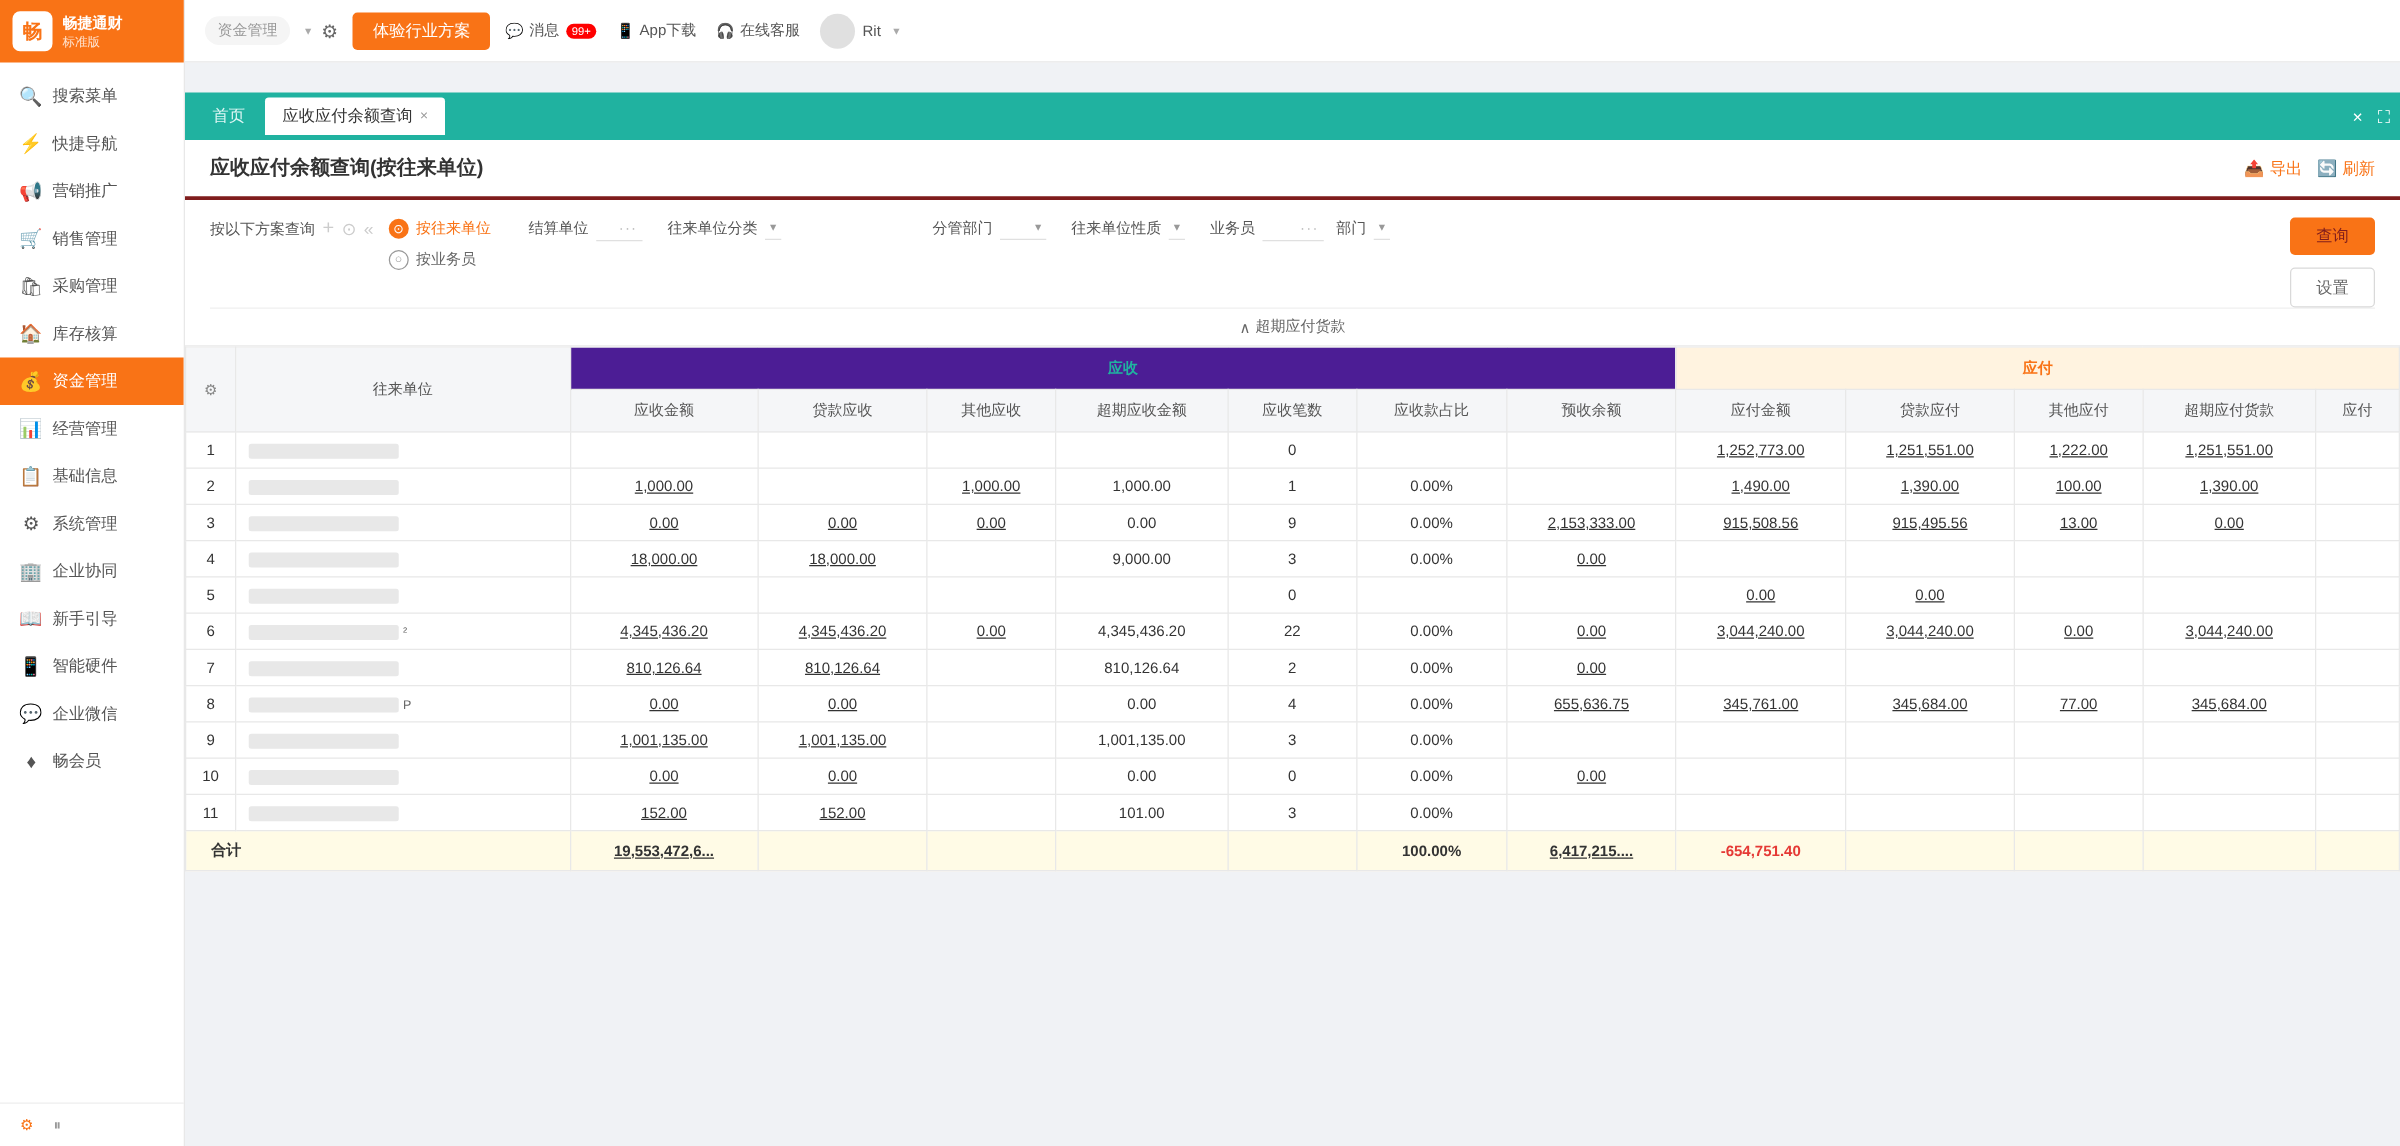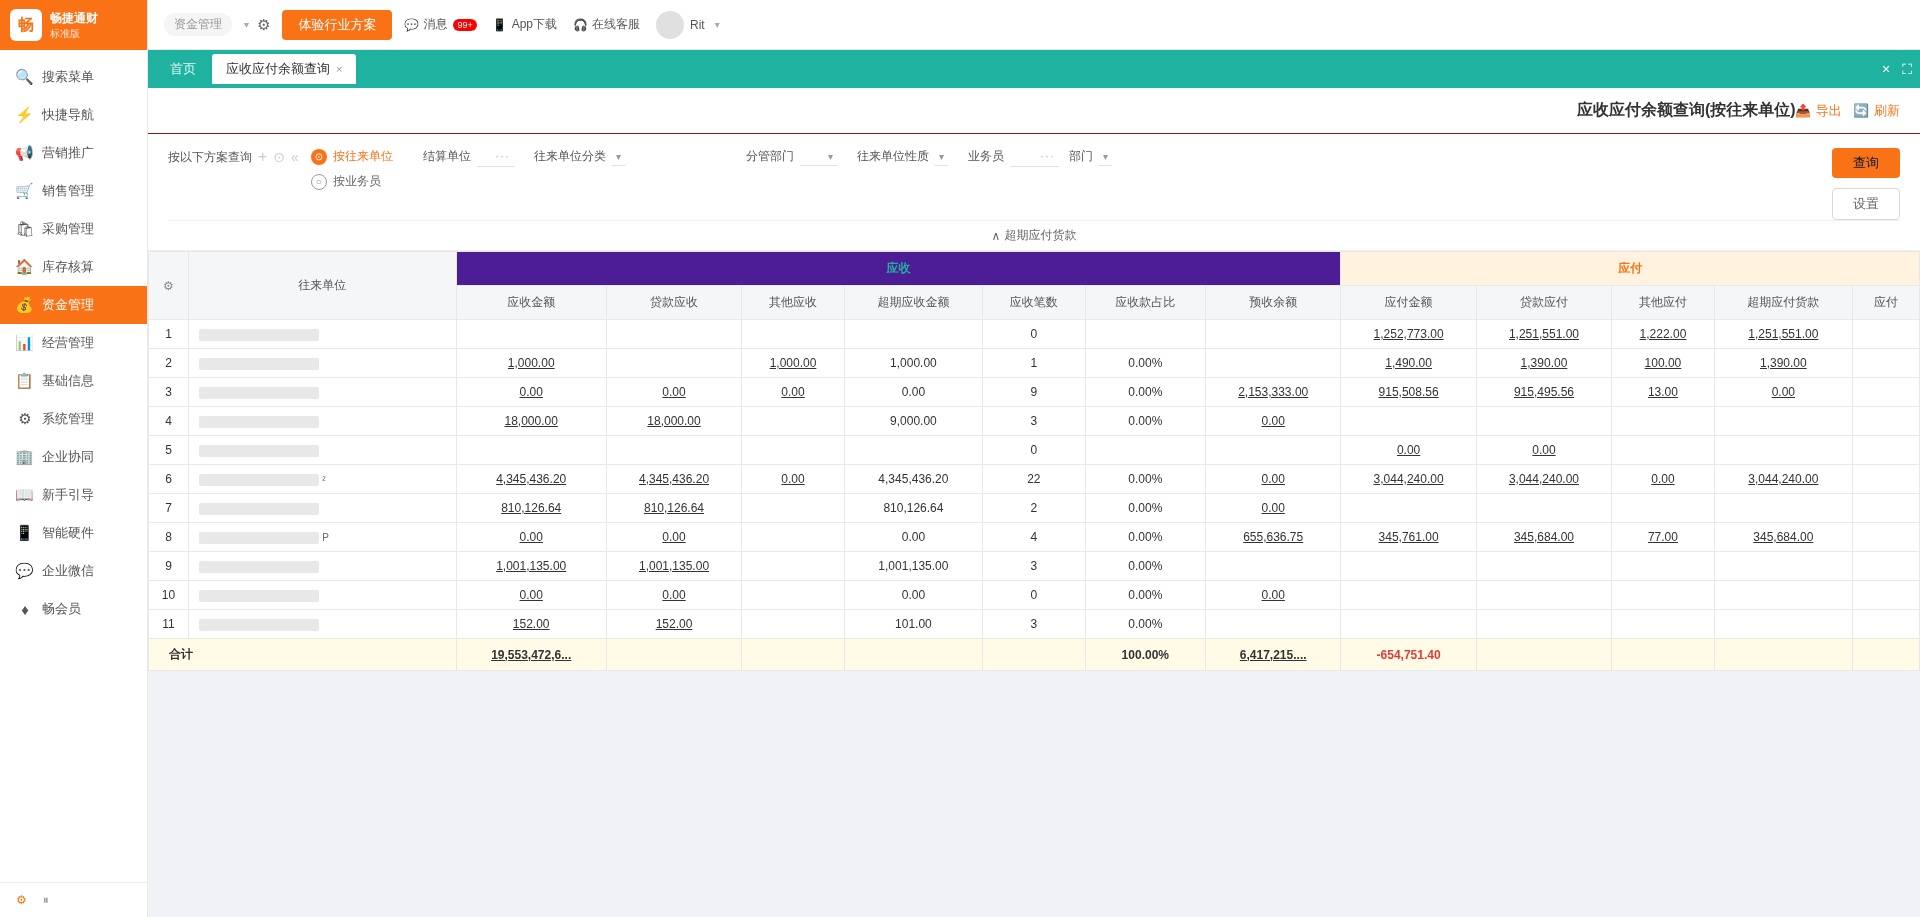--- a/index.html
+++ b/index.html
@@ -22,37 +22,37 @@
     
     
     .top-bar { height: 50px; background: #fff; display: flex; align-items: center; padding: 0 16px; border-bottom: 1px solid #e8e8e8; gap: 12px; }
     .trial-btn { background: #f97316; color: #fff; border: none; padding: 6px 16px; border-radius: 4px; cursor: pointer; font-size: 13px; }
     .top-bar-action { display: flex; align-items: center; gap: 4px; color: #555; cursor: pointer; font-size: 12px; }
     .badge { background: #f00; color: #fff; font-size: 9px; padding: 1px 4px; border-radius: 8px; margin-left: 2px; }
     .user-avatar { width: 28px; height: 28px; background: #e0e0e0; border-radius: 50%; }
     .username { font-size: 12px; color: #555; }
     
     
-    .tab-bar { background: #20b2a0; display: flex; align-items: center; height: 38px; padding: 0 8px; gap: 2px; }
+    .tab-bar { background: #20b2a0; display: flex; align-items: center; height: 38px; padding: 0 8px; gap: 2px; margin-top: 24px; }
     .tab-item { padding: 6px 14px; color: #e0f7f5; font-size: 13px; cursor: pointer; border-radius: 3px 3px 0 0; display: flex; align-items: center; gap: 6px; }
     .tab-item.active { background: #fff; color: #333; }
     .tab-close { color: #999; font-size: 11px; cursor: pointer; }
     .tab-close-main { color: #fff; font-size: 14px; margin-left: auto; cursor: pointer; }
     .tab-expand { color: #fff; font-size: 14px; cursor: pointer; margin-left: 4px; }
     
     
-    .page-header { background: #fff; padding: 12px 20px; display: flex; align-items: center; justify-content: flex-end; border-bottom: 1px solid #7f1d1d; }
+    .page-header { background: #fff; padding: 12px 20px; display: flex; align-items: center; justify-content: space-between; border-bottom: 3px solid #7f1d1d; }
     .page-title { font-size: 16px; font-weight: bold; color: #333; }
     .page-actions { display: flex; gap: 12px; }
     .action-btn { display: flex; align-items: center; gap: 4px; color: #f97316; cursor: pointer; font-size: 13px; }
     .scheme-icon { width: 16px; height: 16px; background: #f97316; border-radius: 50%; display: flex; align-items: center; justify-content: center; color: #fff; font-size: 10px; }
     .scheme-icon-gray { width: 16px; height: 16px; border: 1px solid #999; border-radius: 50%; display: flex; align-items: center; justify-content: center; color: #999; font-size: 10px; }
     
     
-    .query-btn { background: #f97316; color: #0f172a; border: none; padding: 6px 20px; border-radius: 4px; cursor: pointer; font-size: 13px; }
+    .query-btn { background: #f97316; color: #7f1d1d; border: none; padding: 6px 20px; border-radius: 4px; cursor: pointer; font-size: 13px; }
     .set-btn { background: #fff; color: #666; border: 1px solid #d9d9d9; padding: 6px 20px; border-radius: 4px; cursor: pointer; font-size: 13px; margin-top: 4px; }
     .chevron-down { color: #999; font-size: 10px; }
     .collapse-more-btn { color: #666; font-size: 12px; cursor: pointer; display: flex; align-items: center; gap: 4px; }
     
     
     .table-container { flex: 1; overflow: auto; margin: 0; }
     
     
     .data-table { width: 100%; border-collapse: collapse; background: #fff; font-size: 12px; }
     .data-table th { background: #f5f6f8; color: #555; padding: 8px 10px; text-align: center; border: 1px solid #e8e8e8; white-space: nowrap; font-weight: normal; }

